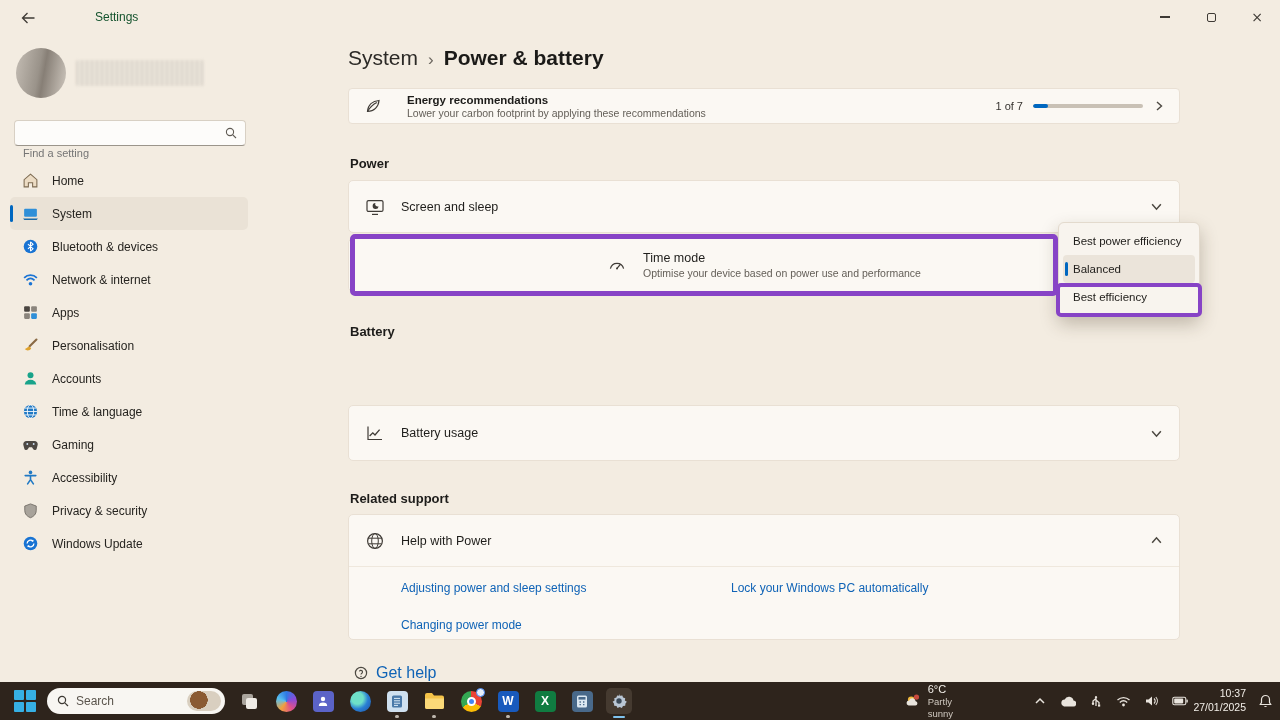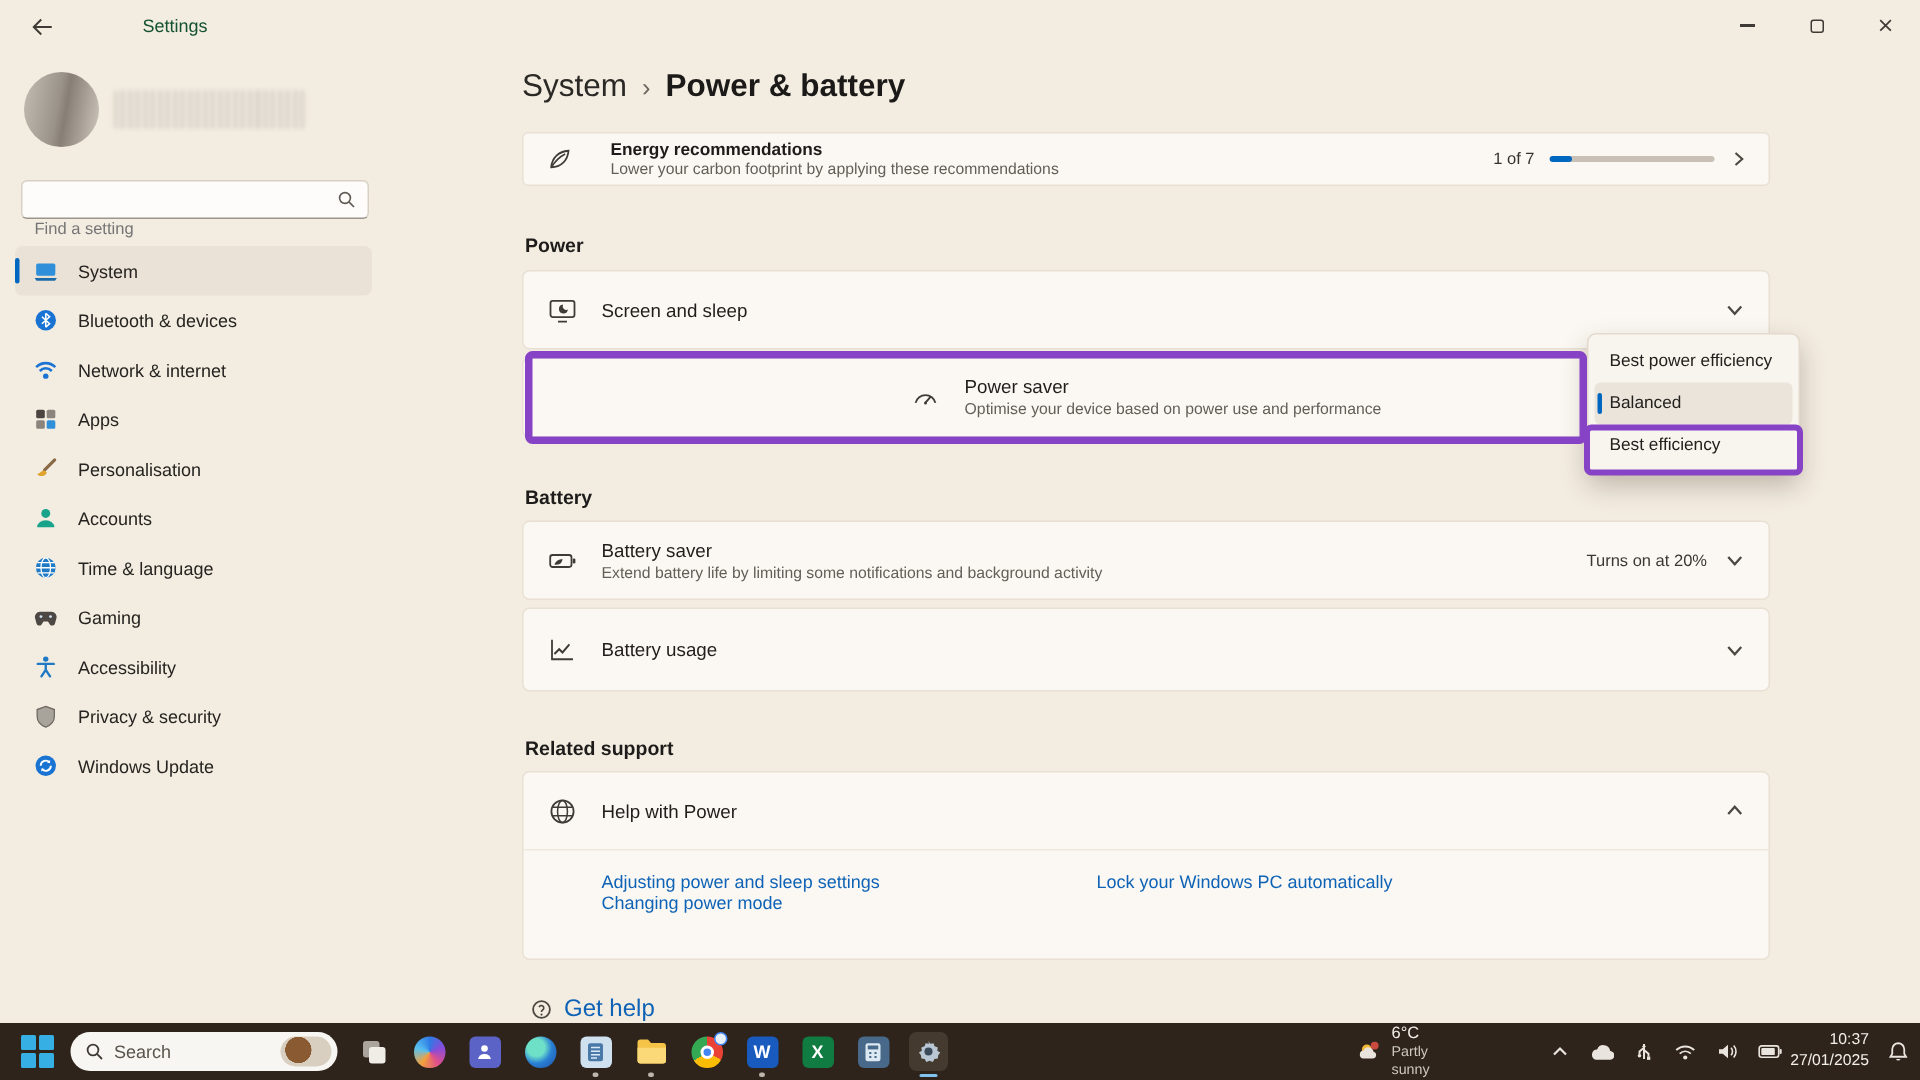--- a/index.html
+++ b/index.html
@@ -61,21 +61,21 @@
     border-radius:5px;display:flex;align-items:center;padding:0 16px;gap:16px;justify-content:center;}
   .row-txt .t{font-size:12.5px;color:#1f1e1b;}
   .row-txt .s{font-size:10.5px;color:var(--txt2);margin-top:2px;}
   .row-right{margin-left:auto;display:flex;align-items:center;gap:12px;}
   .row-value{font-size:11px;color:#3b3833;}
   .row-icon{width:20px;height:20px;flex:0 0 20px;}
 
   .help-card{position:absolute;top:480px;left:0;right:0;height:126px;background:var(--card);
     border:1px solid var(--card-border);border-radius:5px;}
   .help-head{height:52px;display:flex;align-items:center;padding:0 16px;gap:16px;border-bottom:1px solid #efe8dd;}
-  .help-links{display:grid;grid-template-columns:330px 1fr;row-gap:0;padding:14px 0 0 52px;}
+  .help-links{display:grid;grid-template-columns:330px 1fr;row-gap:23px;padding:14px 0 0 52px;}
   .link{font-size:12px;color:var(--link);cursor:pointer;}
 
   .gethelp{position:absolute;top:630px;left:6px;display:flex;align-items:center;gap:8px;}
   .gethelp span{font-size:16px;color:var(--link);}
 
   
   .dropdown{position:absolute;left:1058px;top:222px;width:142px;background:#f8f4ee;border:1px solid #e3dacd;
     border-radius:6px;box-shadow:0 8px 18px rgba(60,45,25,.28);padding:4px;z-index:50;}
   .dd-opt{height:28px;display:flex;align-items:center;padding:0 10px;font-size:11.5px;border-radius:4px;
     color:#23211e;position:relative;cursor:pointer;}
@@ -142,20 +142,26 @@
 
   <div class="search-box">
     <input type="text" placeholder="Find a setting" style="">
     <svg width="12" height="12" viewBox="0 0 12 12">
         <circle cx="5" cy="5" r="3.6" stroke="#5f5a53" stroke-width="1.1" fill="none"></circle>
         <path d="M7.8 7.8 L11 11" stroke="#5f5a53" stroke-width="1.1"></path>
       </svg>
   </div>
 
   <div class="nav">
+    <div class="nav-item">
+      <svg class="nav-icon" viewBox="0 0 16 16">
+          <path d="M8 2 L14 7.2 V14 H10 V10.2 H6 V14 H2 V7.2 Z" fill="#ecdcc4" stroke="#7d6b52" stroke-width="1"></path>
+        </svg>
+      <span>Home</span>
+    </div>
     <div class="nav-item selected">
       <svg class="nav-icon" viewBox="0 0 16 16">
           <rect x="2" y="3.5" width="12" height="7.6" rx="1" fill="#2f8fd8"></rect>
           <path d="M1 12.6 h14 l-1.2 1.6 H2.2 Z" fill="#1b6aa8"></path>
         </svg>
       <span>System</span>
     </div>
     <div class="nav-item">
       <svg class="nav-icon" viewBox="0 0 16 16">
           <circle cx="8" cy="8" r="6.4" fill="#1873d3"></circle>
@@ -279,44 +285,27 @@
     </div>
   </div>
 
   <div class="row" style="top:204px;height:54px;">
     <svg class="row-icon" viewBox="0 0 20 20">
         <path d="M3.4 13.6 a6.8 6.8 0 0 1 13.2 0" fill="none" stroke="#3f3b36" stroke-width="1.2"></path>
         <path d="M10 13.4 L13.6 9.2" stroke="#3f3b36" stroke-width="1.3"></path>
         <circle cx="10" cy="13.6" r="1" fill="#3f3b36"></circle>
       </svg>
     <div class="row-txt">
-      <div class="t">Power saver</div>
+      <div class="t">Time mode</div>
       <div class="s">Optimise your device based on power use and performance</div>
     </div>
   </div>
 
   <div class="section-label" style="top:290px;">Battery</div>
 
-  <div class="row" style="top:313px;height:53px;">
-    <svg class="row-icon" viewBox="0 0 20 20">
-        <rect x="1.8" y="6" width="14.2" height="8" rx="1.6" fill="none" stroke="#3f3b36" stroke-width="1.2"></rect>
-        <rect x="16.8" y="8.4" width="1.8" height="3.2" rx=".8" fill="#3f3b36"></rect>
-        <path d="M4.6 12.4 c.9-2.4 2.8-3.4 5.4-3.7 -.3 2.6-1.8 4.3-5.4 3.7z" fill="#3f3b36"></path>
-      </svg>
-    <div class="row-txt">
-      <div class="t">Battery saver</div>
-      <div class="s">Extend battery life by limiting some notifications and background activity</div>
-    </div>
-    <div class="row-right">
-      <span class="row-value">Turns on at 20%</span>
-      <svg width="13" height="13" viewBox="0 0 12 12">
-          <path d="M2 4 L6 8.5 L10 4" stroke="#4c4841" stroke-width="1.4" fill="none"></path>
-        </svg>
-    </div>
-  </div>
 
   <div class="row" style="top:371px;height:56px;">
     <svg class="row-icon" viewBox="0 0 20 20">
         <path d="M3 3.5 V16.5 H17" fill="none" stroke="#3f3b36" stroke-width="1.2"></path>
         <path d="M4.6 13 l3.2-3.2 2.2 2.2 4.6-5.4" fill="none" stroke="#3f3b36" stroke-width="1.3"></path>
       </svg>
     <div class="row-txt">
         <div class="t">Battery usage</div>
       </div>
     <div class="row-right">

